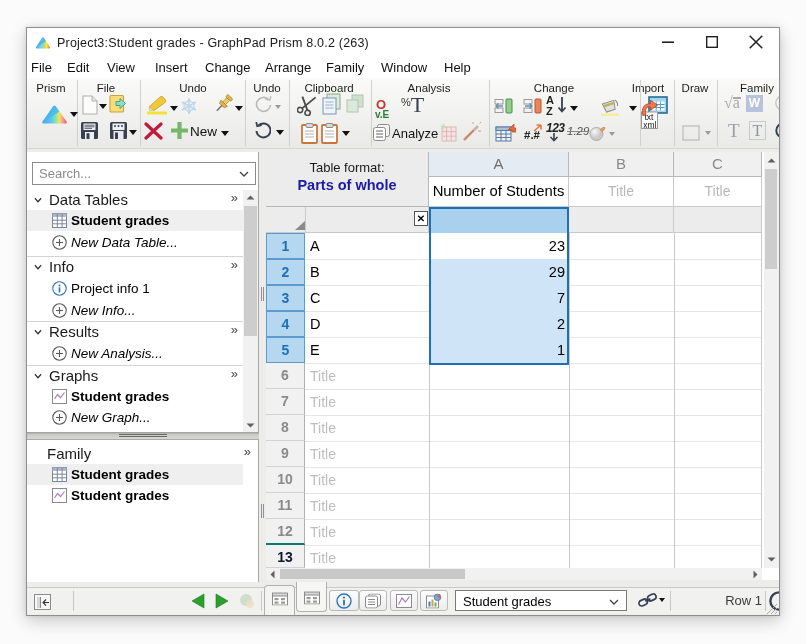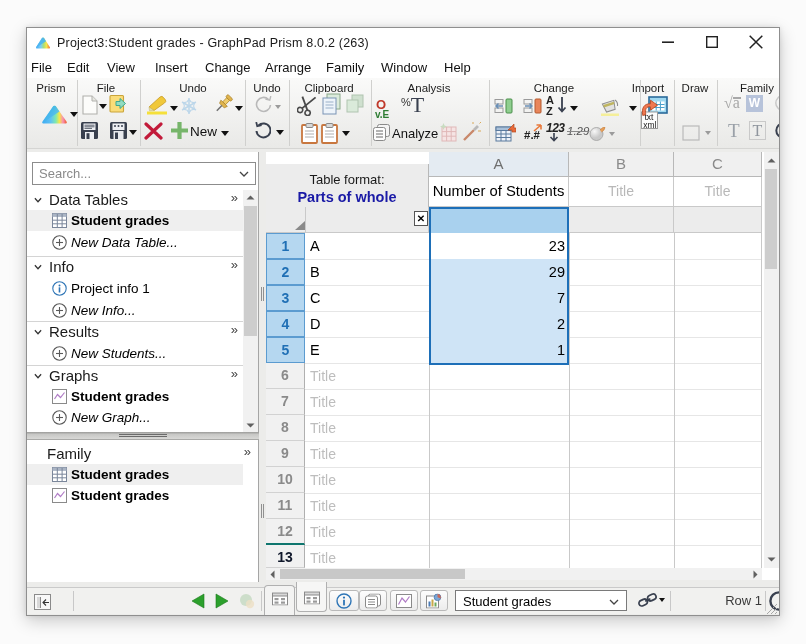--- a/index.html
+++ b/index.html
@@ -419,21 +419,21 @@
           </svg>
         <div class="tx">Results</div>
           <div class="gg">»</div>
       </div>
       <div class="nav-i" style="top:191px;">
         <svg class="ic" viewBox="0 0 15 15">
             <circle cx="7.5" cy="7.5" r="6.7" fill="none" stroke="#5a5a5a" stroke-width="1.1"></circle>
             <line x1="7.5" y1="4" x2="7.5" y2="11" stroke="#5a5a5a" stroke-width="1.1"></line>
             <line x1="4" y1="7.5" x2="11" y2="7.5" stroke="#5a5a5a" stroke-width="1.1"></line>
           </svg>
-        <div class="tx ital">New Students...</div>
+        <div class="tx ital">New Analysis...</div>
       </div>
       <div class="nav-line" style="top:213px;"></div>
       <div class="nav-h" style="top:214px;">
         <svg class="cv" width="9" height="6" viewBox="0 0 9 6">
             <path d="M1 1 L4.5 5 L8 1" stroke="#333" stroke-width="1.4" fill="none"></path>
           </svg>
         <div class="tx">Graphs</div>
           <div class="gg">»</div>
       </div>
       <div class="nav-i" style="top:234px;">
@@ -491,21 +491,21 @@
     <div class="abs" style="left:92px;top:4px;width:48px;height:1px;background:#6a6a6a;"></div>
   </div>
   <div id="vsplit" class="abs" style="left:233px;top:124px;width:6px;height:435px;background:#ececea;">
     <div class="abs" style="left:1px;top:135px;width:1px;height:14px;background:#909090;"></div>
     <div class="abs" style="left:3px;top:135px;width:1px;height:14px;background:#909090;"></div>
     <div class="abs" style="left:1px;top:352px;width:1px;height:14px;background:#909090;"></div>
     <div class="abs" style="left:3px;top:352px;width:1px;height:14px;background:#909090;"></div>
   </div>
   <div id="table" class="abs" style="left:239px;top:124px;width:513px;height:428px;background:#ffffff;">
 
-    <div class="abs" style="left:0;top:0;width:163px;height:55px;background:#ececec;border-right:1px solid #b8b8b8;border-bottom:1px solid #b8b8b8;text-align:center;margin-top:12px;">
+    <div class="abs" style="left:0;top:0;width:163px;height:55px;background:#ececec;border-right:1px solid #b8b8b8;border-bottom:1px solid #b8b8b8;text-align:center;">
       <div style="margin-top:8px;font-size:13px;color:#1a1a1a;">Table format:</div>
       <div style="margin-top:2px;font-size:14.5px;color:#1a1aa6;font-weight:bold;">Parts of whole</div>
     </div>
 
     <div class="abs" style="left:163px;top:0;width:140px;height:25px;background:#e4ebf2;border-right:1px solid #b8b8b8;border-bottom:1px solid #b8b8b8;text-align:center;font-size:15px;color:#6f6f6f;line-height:24px;">A</div>
     <div class="abs" style="left:303px;top:0;width:105px;height:25px;background:#f0f0f0;border-right:1px solid #b8b8b8;border-bottom:1px solid #b8b8b8;text-align:center;font-size:15px;color:#8a8a8a;line-height:24px;">B</div>
     <div class="abs" style="left:408px;top:0;width:88px;height:25px;background:#f0f0f0;border-right:1px solid #b8b8b8;border-bottom:1px solid #b8b8b8;text-align:center;font-size:15px;color:#8a8a8a;line-height:24px;">C</div>
 
     <div class="abs" style="left:163px;top:25px;width:140px;height:30px;background:#ffffff;border-right:1px solid #c9c9c9;border-bottom:1px solid #c9c9c9;text-align:center;font-size:14.8px;color:#000;line-height:29px;white-space:nowrap;">Number of Students</div>
     <div class="abs" style="left:303px;top:25px;width:105px;height:30px;background:#ffffff;border-right:1px solid #c9c9c9;border-bottom:1px solid #c9c9c9;text-align:center;font-size:14px;color:#b8b8b8;line-height:29px;">Title</div>

